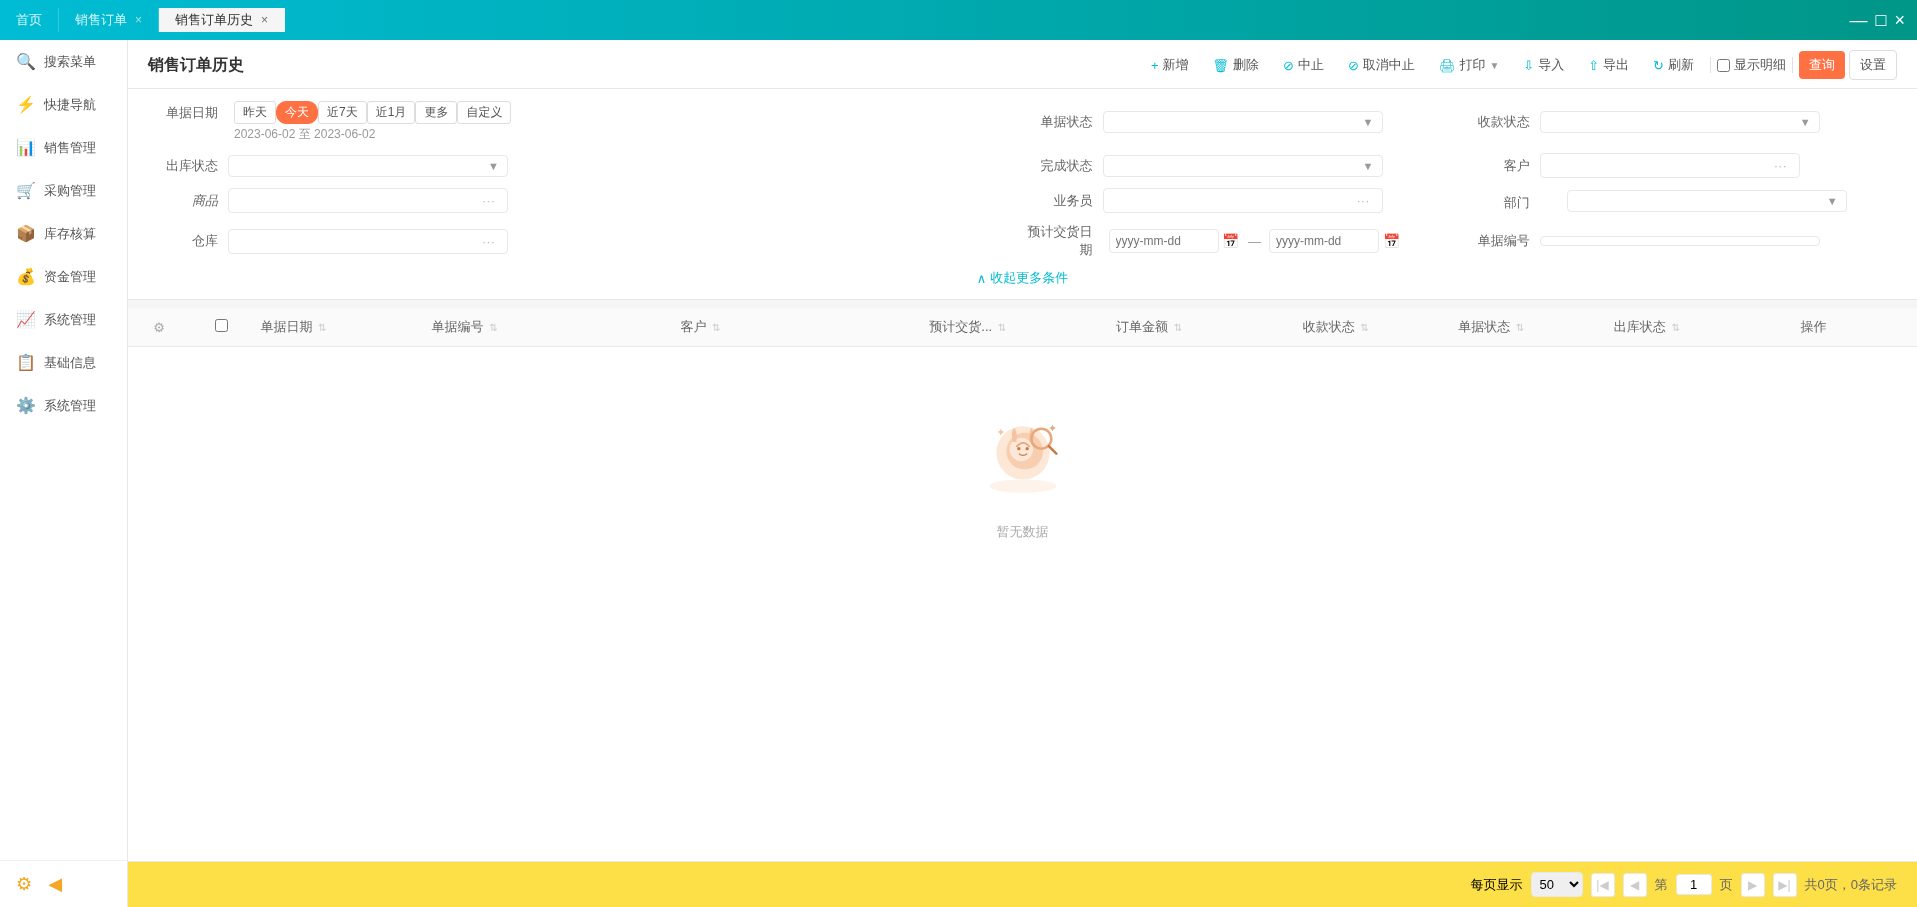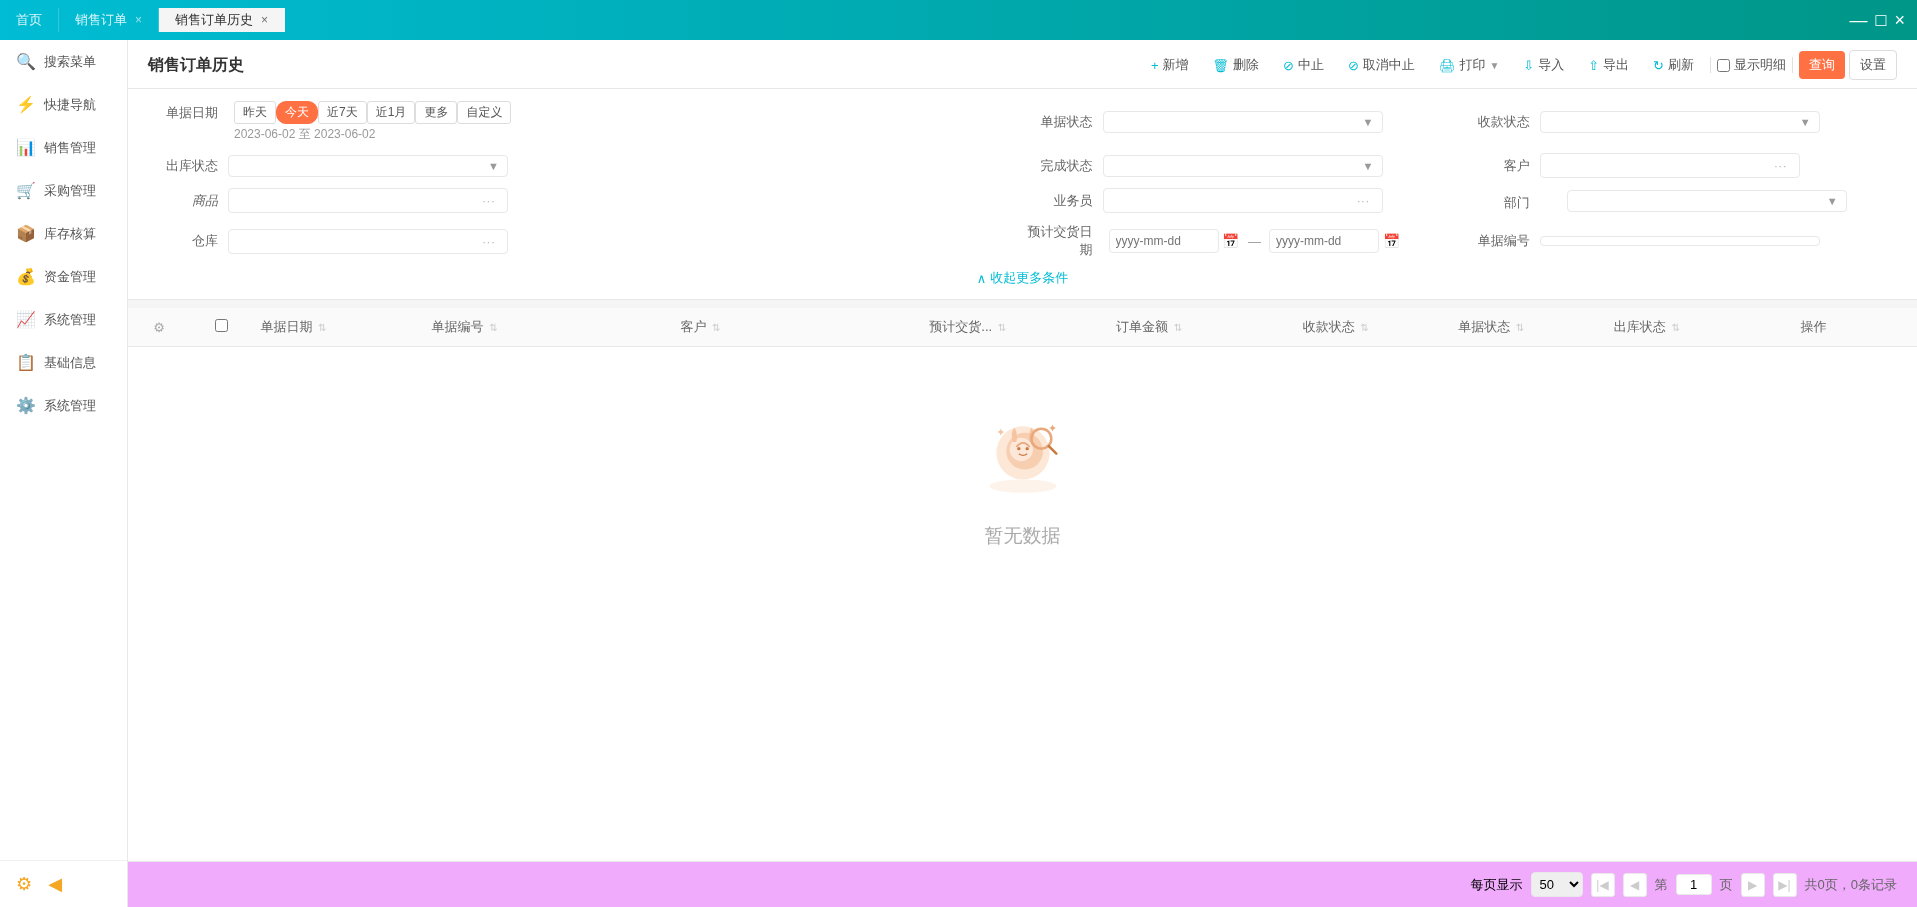--- a/index.html
+++ b/index.html
@@ -273,29 +273,29 @@
       flex-direction: column;
       align-items: center;
       justify-content: center;
       padding: 60px 0;
     }
     .empty-icon {
       width: 100px;
       height: 100px;
       margin-bottom: 16px;
     }
-    .empty-text { color: #aaa; font-size: 19px; }
+    .empty-text { color: #aaa; font-size: 13px; }
 
     
     .pagination-bar {
       display: flex;
       align-items: center;
       justify-content: flex-end;
       padding: 10px 20px;
-      background: #f0abfc;
+      background: #fde047;
       border-top: 1px solid #e8e8e8;
       gap: 8px;
     }
     .page-size-select {
       border: 1px solid #e8e8e8;
       border-radius: 4px;
       padding: 3px 4px;
       font-size: 13px;
     }
     .page-nav-btn {

